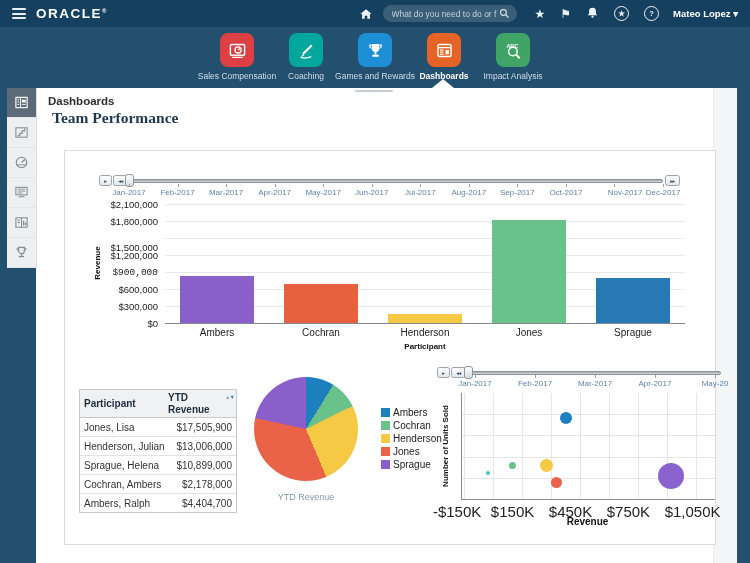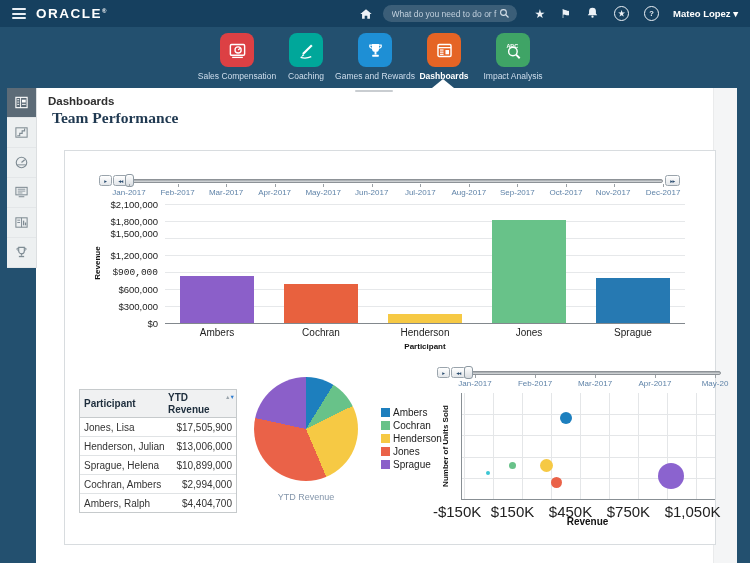--- a/index.html
+++ b/index.html
@@ -271,33 +271,33 @@
         <span class="tl-month" style="left: 242.727px;">Jun-2017</span>
         <div class="tl-tick" style="left: 291.273px;"></div>
         <span class="tl-month" style="left: 291.273px;">Jul-2017</span>
         <div class="tl-tick" style="left: 339.818px;"></div>
         <span class="tl-month" style="left: 339.818px;">Aug-2017</span>
         <div class="tl-tick" style="left: 388.364px;"></div>
         <span class="tl-month" style="left: 388.364px;">Sep-2017</span>
         <div class="tl-tick" style="left: 436.909px;"></div>
         <span class="tl-month" style="left: 436.909px;">Oct-2017</span>
         <div class="tl-tick" style="left: 485.455px;"></div>
-        <span class="tl-month" style="left: 484px;">Nov-2017</span>
+        <span class="tl-month" style="left: 496px;">Nov-2017</span>
         <div class="tl-tick" style="left: 534px;"></div>
         <span class="tl-month" style="left: 534px;">Dec-2017</span>
       </div>
 
     <div id="bar-ylabel" class="rot">Revenue</div>
     <div id="bar-yticks">
         <span style="top: 114px;">$0</span>
         <span style="top: 97px;">$300,000</span>
         <span style="top: 80px;">$600,000</span>
         <span style="top: 63px; font-family: Liberation Mono, monospace;">$900,000</span>
         <span style="top: 46px;">$1,200,000</span>
-        <span style="top: 24px;">$1,500,000</span>
+        <span style="top: 38px;">$1,500,000</span>
         <span style="top: 12px;">$1,800,000</span>
         <span style="top: -5px;">$2,100,000</span>
       </div>
     <div id="bar-plot">
         <div class="bar-grid" style="top: 102px;"></div>
         <div class="bar-grid" style="top: 85px;"></div>
         <div class="bar-grid" style="top: 68px;"></div>
         <div class="bar-grid" style="top: 51px;"></div>
         <div class="bar-grid" style="top: 34px;"></div>
         <div class="bar-grid" style="top: 17px;"></div>
@@ -333,21 +333,21 @@
           <div class="trow">
             <div class="td1">Henderson, Julian</div>
             <div class="td2">$13,006,000</div>
           </div>
           <div class="trow">
             <div class="td1">Sprague, Helena</div>
             <div class="td2">$10,899,000</div>
           </div>
           <div class="trow">
             <div class="td1">Cochran, Ambers</div>
-            <div class="td2">$2,994,000</div>
+            <div class="td2">$2,178,000</div>
           </div>
           <div class="trow">
             <div class="td1">Ambers, Ralph</div>
             <div class="td2">$4,404,700</div>
           </div>
         </div>
     </div>
 
     <div id="pie" style="background: conic-gradient(rgb(29, 127, 190) 0deg, rgb(29, 127, 190) 31.7deg, rgb(104, 194, 137) 31.7deg, rgb(104, 194, 137) 63.7deg, rgb(246, 201, 68) 63.7deg, rgb(246, 201, 68) 157deg, rgb(234, 98, 72) 157deg, rgb(234, 98, 72) 282.2deg, rgb(139, 95, 201) 282.2deg, rgb(139, 95, 201) 360.4deg);"></div>
     <div id="pie-caption">YTD Revenue</div>

